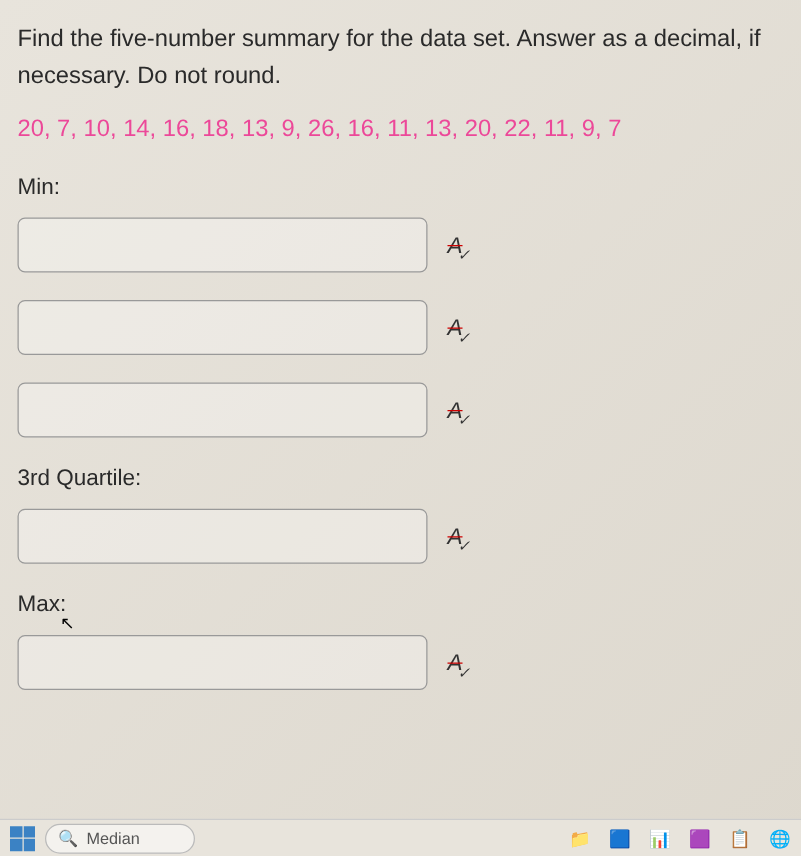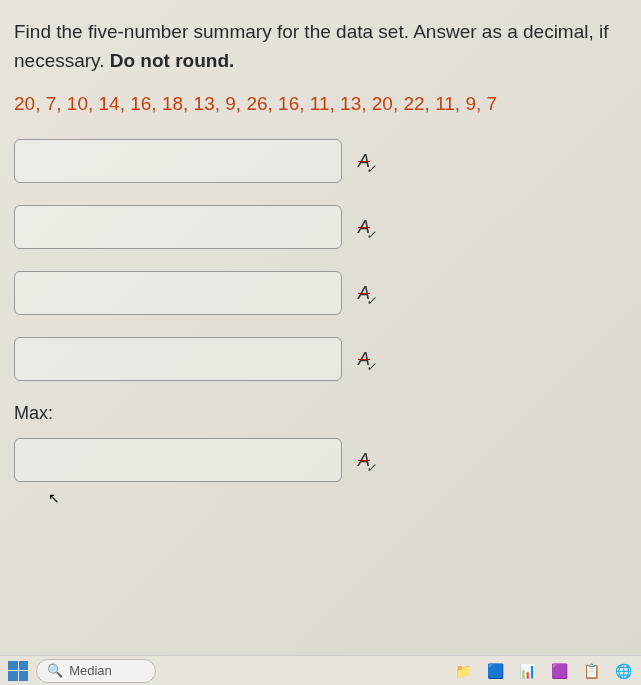--- a/index.html
+++ b/index.html
@@ -19,26 +19,26 @@
     .content {
       padding: 18px 14px;
     }
     .question-text {
       font-size: 19px;
       line-height: 1.5;
       margin-bottom: 18px;
       color: #2a2a2a;
     }
     .question-text .bold {
-      font-weight: bold;
+      font-weight: normal;
     }
     .data-set {
       font-size: 19px;
       margin-bottom: 24px;
-      color: #c2410c;
+      color: #ec4899;
     }
     .field-group {
       margin-bottom: 22px;
     }
     .field-label {
       font-size: 18px;
       margin-bottom: 14px;
       display: block;
       color: #2a2a2a;
     }
@@ -140,41 +140,43 @@
 <body>
 
 <div class="content">
   <p class="question-text">
     <span>Find the five-number summary for the data set. Answer as a decimal, if necessary. </span><span class="bold">Do not round.</span>
   </p>
 
   <p class="data-set">20, 7, 10, 14, 16, 18, 13, 9, 26, 16, 11, 13, 20, 22, 11, 9, 7</p>
 
   <div class="field-group">
-    <div class="input-row">
-      <input type="text" class="text-input" value="" style="">
-      <span class="spellcheck-icon"><span class="a-letter">A</span><span class="check">✓</span></span>
-    </div>
-  </div>
-
-  <div class="field-group">
-    <div class="input-row">
-      <input type="text" class="text-input" value="" style="">
-      <span class="spellcheck-icon"><span class="a-letter">A</span><span class="check">✓</span></span>
-    </div>
-  </div>
-
-  <div class="field-group">
-    <div class="input-row">
-      <input type="text" class="text-input" value="" style="">
-      <span class="spellcheck-icon"><span class="a-letter">A</span><span class="check">✓</span></span>
-    </div>
-  </div>
-
-  <div class="field-group">
+    <span class="field-label">Min:</span>
+    <div class="input-row">
+      <input type="text" class="text-input" value="" style="">
+      <span class="spellcheck-icon"><span class="a-letter">A</span><span class="check">✓</span></span>
+    </div>
+  </div>
+
+  <div class="field-group">
+    <div class="input-row">
+      <input type="text" class="text-input" value="" style="">
+      <span class="spellcheck-icon"><span class="a-letter">A</span><span class="check">✓</span></span>
+    </div>
+  </div>
+
+  <div class="field-group">
+    <div class="input-row">
+      <input type="text" class="text-input" value="" style="">
+      <span class="spellcheck-icon"><span class="a-letter">A</span><span class="check">✓</span></span>
+    </div>
+  </div>
+
+  <div class="field-group">
+    <span class="field-label">3rd Quartile:</span>
     <div class="input-row">
       <input type="text" class="text-input" value="" style="">
       <span class="spellcheck-icon"><span class="a-letter">A</span><span class="check">✓</span></span>
     </div>
   </div>
 
   <div class="field-group">
     <span class="field-label">Max:</span>
     <div class="input-row">
       <input type="text" class="text-input" value="" style="">

